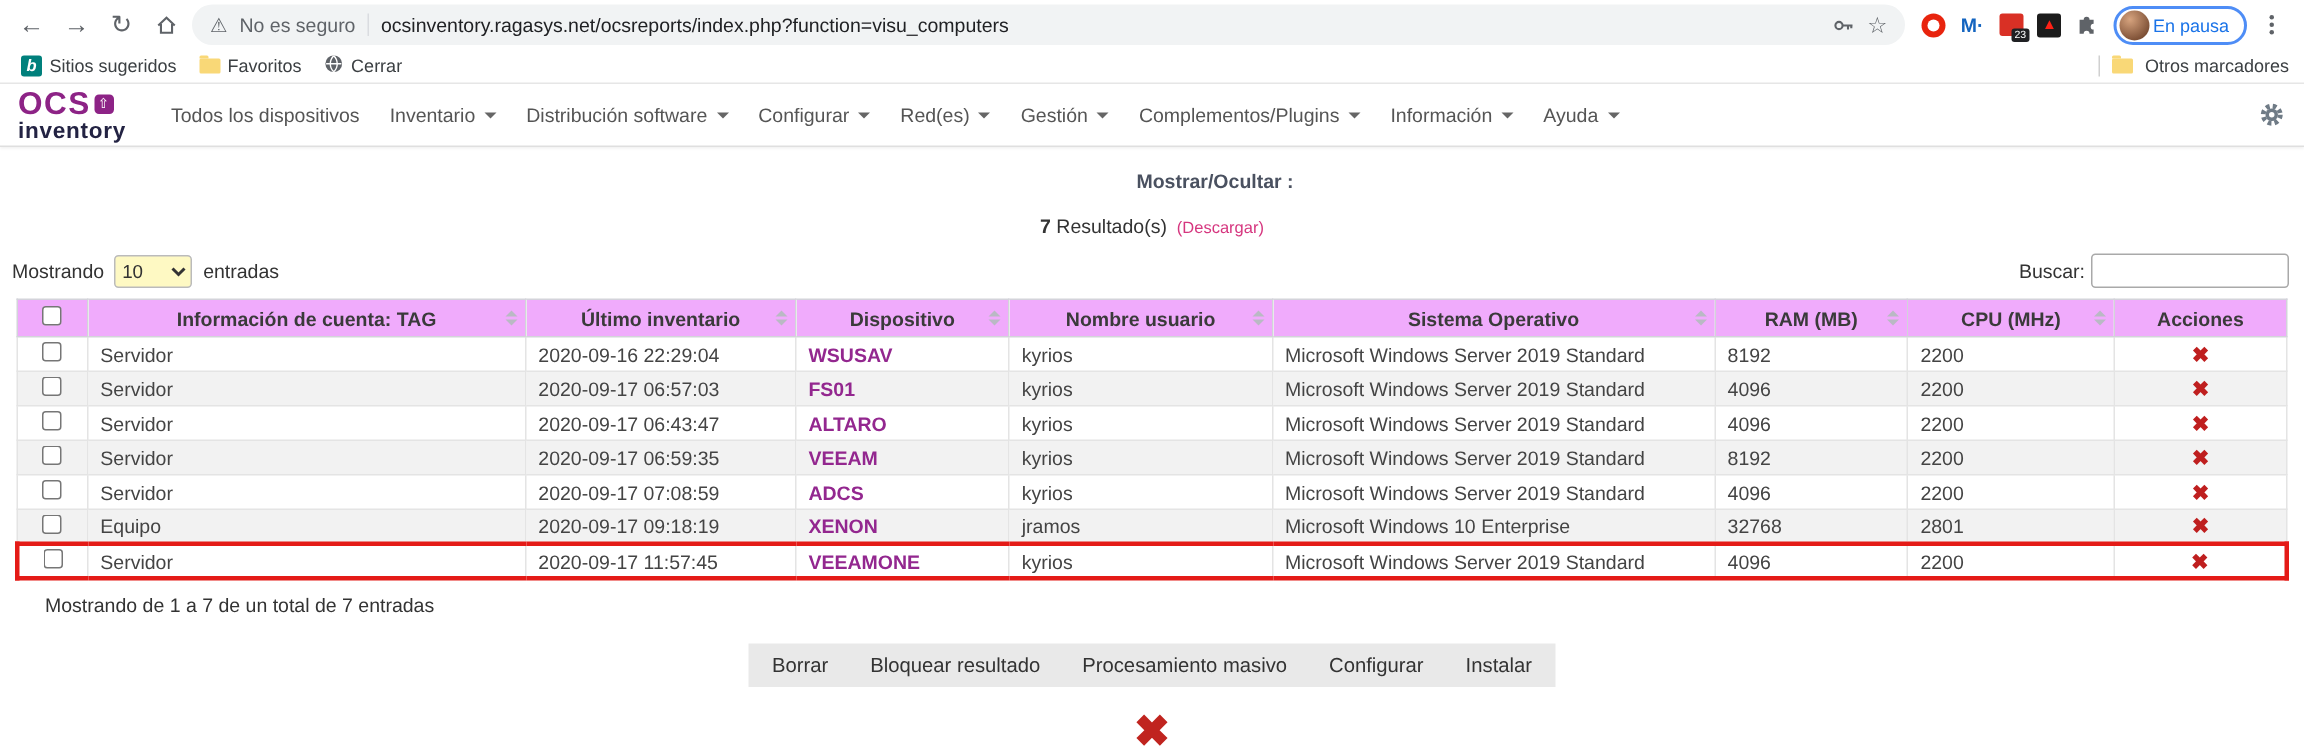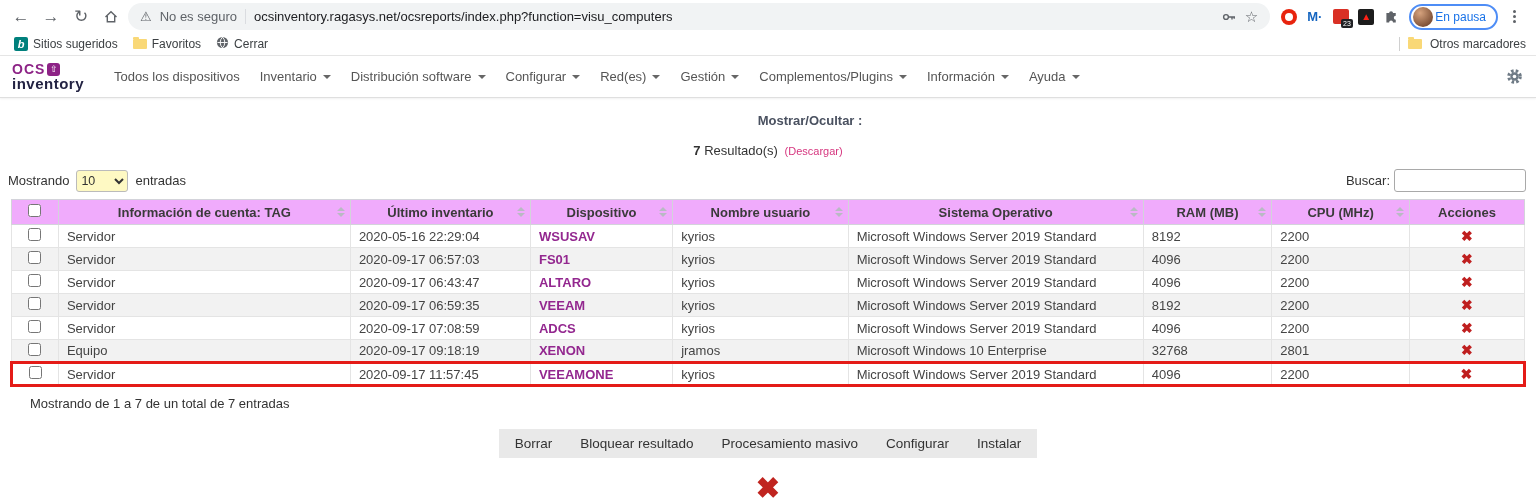--- a/index.html
+++ b/index.html
@@ -44,21 +44,21 @@
   .folder-ic::before { content:""; position:absolute; top:-2px; left:0; width:6px; height:2px;
     background:#f9d877; border-radius:1px 1px 0 0; }
   .bm-right { margin-left:auto; display:flex; align-items:center; gap:8px; }
   .bm-vdiv { width:1px; height:14px; background:#d0d0d0; }
 
   
   .appnav { height:42px; display:flex; align-items:center; padding:0 12px;
     border-bottom:1px solid #dfdfdf; box-shadow:0 1px 2px rgba(0,0,0,.06); background:#fff; }
   .logo { display:flex; flex-direction:column; line-height:1; cursor:pointer; }
   .logo-top { display:flex; align-items:center; gap:2px; }
-  .logo-ocs { color:#8d2386; font-weight:bold; font-size:14px; letter-spacing:1px; }
+  .logo-ocs { color:#8d2386; font-weight:bold; font-size:21px; letter-spacing:1px; }
   .logo-sq { width:13px; height:13px; background:#8d2386; border-radius:3px; color:#fff; font-size:9px;
     display:flex; align-items:center; justify-content:center; }
   .logo-inv { color:#232343; font-weight:bold; font-size:15px; letter-spacing:.5px; }
   .nav-menu { display:flex; align-items:center; margin-left:30px; gap:20px; }
   .nav-item { display:flex; align-items:center; gap:6px; color:#555; font-size:13px; cursor:pointer;
     white-space:nowrap; }
   .caret { width:0; height:0; border-left:4px solid transparent; border-right:4px solid transparent;
     border-top:4px solid #666; margin-top:1px; }
   .gear-wrap { margin-left:auto; cursor:pointer; display:flex; }
 
@@ -312,21 +312,21 @@
               <span class="tri-up"></span>
               <span class="tri-down"></span>
             </span></th>
           <th><span>Acciones</span></th>
         </tr>
     </thead>
     <tbody>
         <tr>
           <td class="cb-cell"><input type="checkbox" style=""></td>
           <td>Servidor</td>
-          <td>2020-05-16 22:29:04</td>
+          <td>2020-09-16 22:29:04</td>
           <td class="device-cell"><span>WSUSAV</span></td>
           <td>kyrios</td>
           <td>Microsoft Windows Server 2019 Standard</td>
           <td>8192</td>
           <td>2200</td>
           <td class="action-cell"><span class="delete-x">✖</span></td>
         </tr>
         <tr class="alt ">
           <td class="cb-cell"><input type="checkbox" style=""></td>
           <td>Servidor</td>

